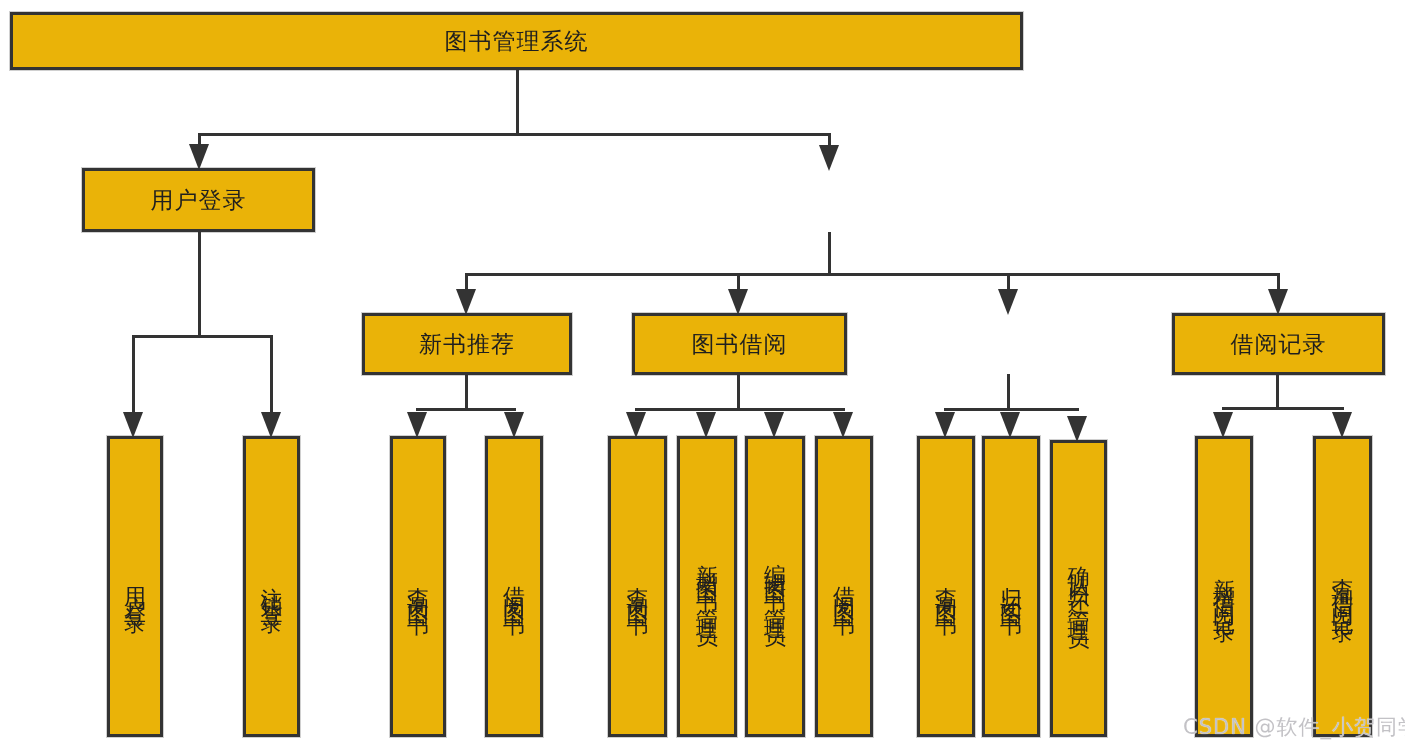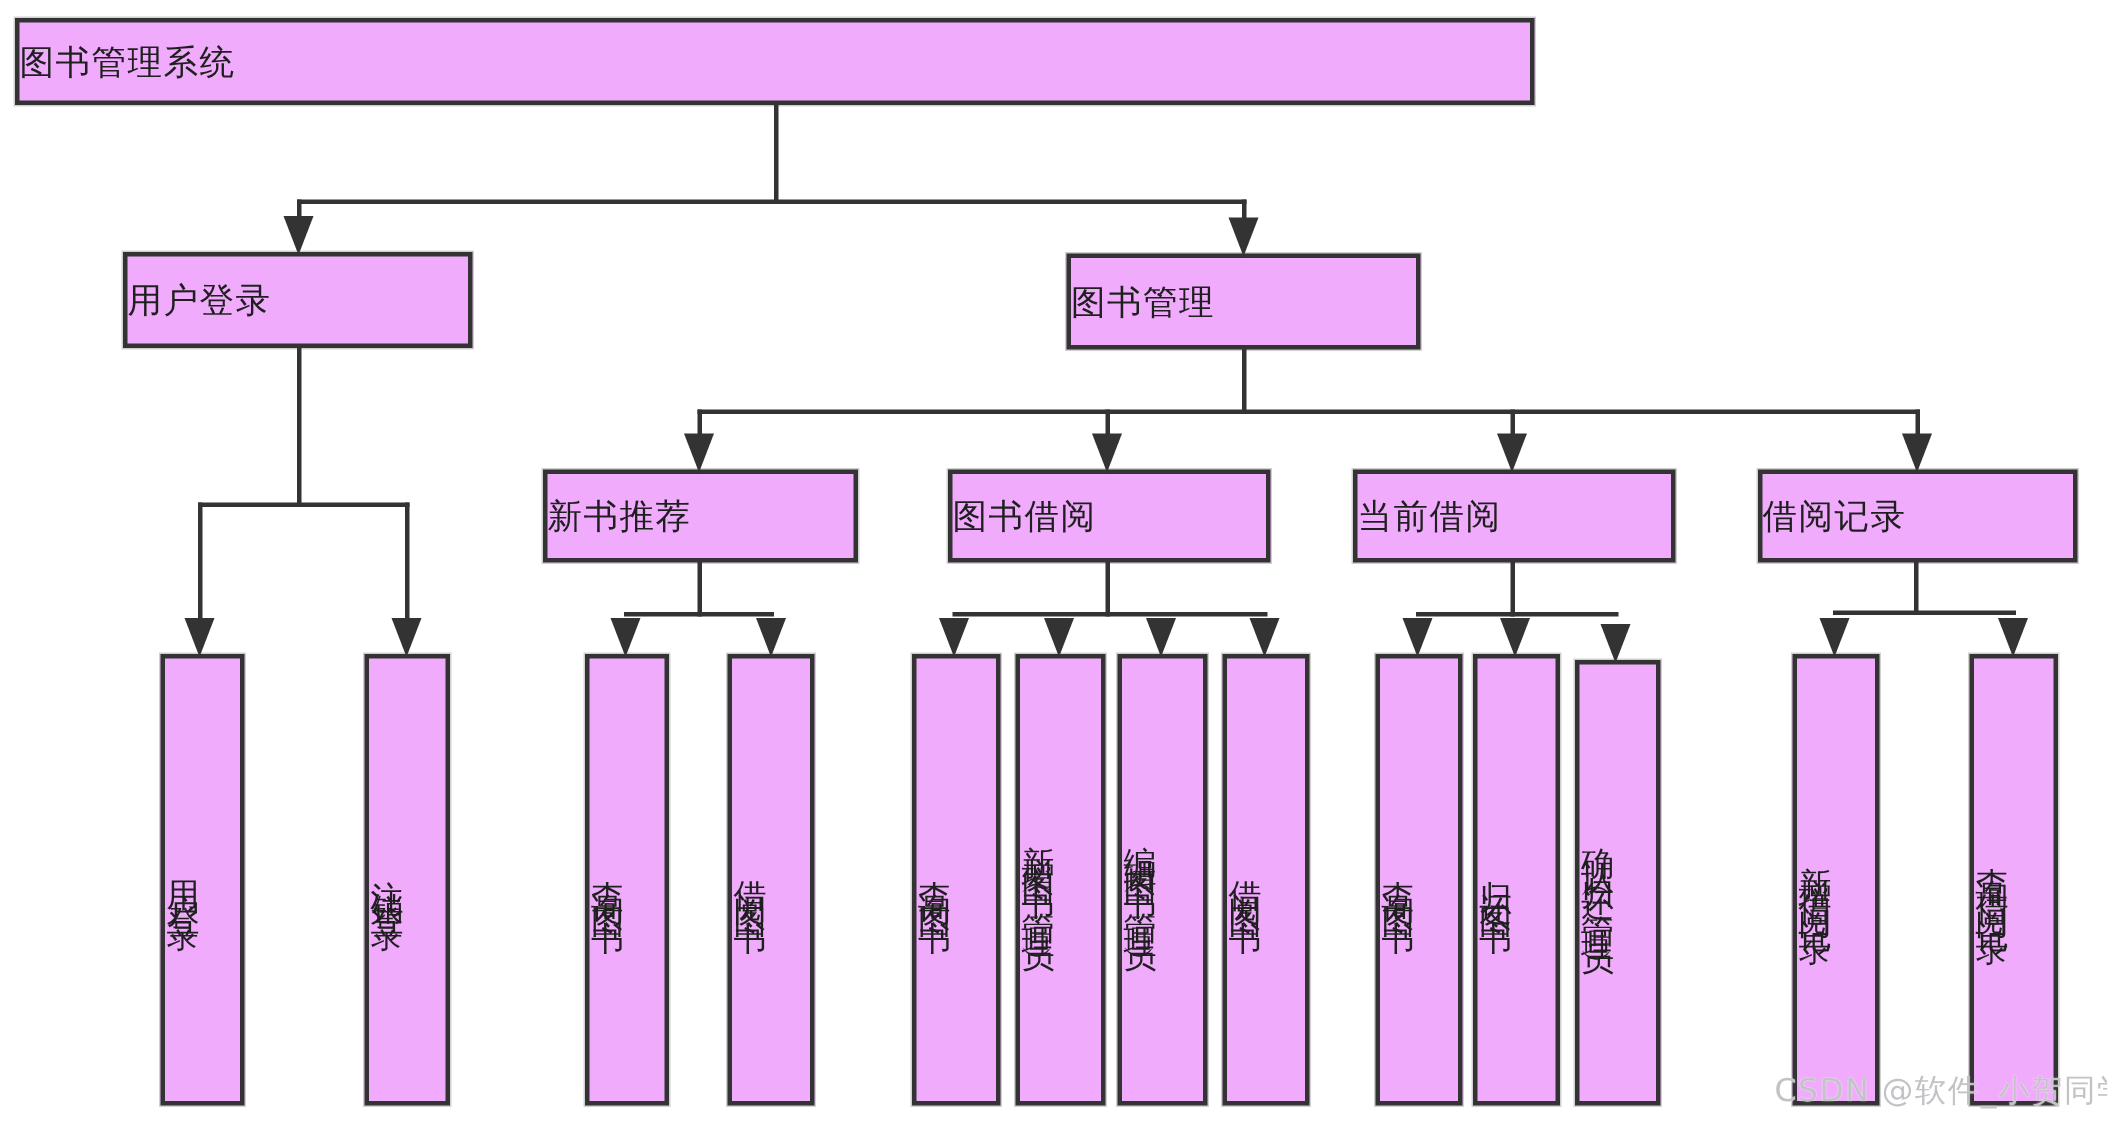--- a/index.html
+++ b/index.html
@@ -5,24 +5,24 @@
   html,body { margin:0; padding:0; background:#ffffff; }
   .canvas {
     position:relative;
     width:1405px; height:747px;
     background:#ffffff;
     font-family:"DejaVu Sans","Liberation Sans",sans-serif;
     overflow:hidden;
   }
   .node {
     position:absolute;
-    background:#f0abfc;
+    background:#eab308;
     border:3px solid #333333;
     box-sizing:border-box;
-    display:flex; align-items:center; justify-content:flex-start;
+    display:flex; align-items:center; justify-content:center;
     color:#1f1f1f;
     box-shadow:0 0 0 1px rgba(120,120,120,.35);
   }
   .h-node span { font-size:23px; letter-spacing:1px; white-space:nowrap; }
   .v-node span {
     writing-mode:vertical-rl;
     text-orientation:mixed;
     font-size:22px;
     letter-spacing:9px;
     line-height:1;
@@ -50,32 +50,26 @@
 
 <div class="canvas">
 
   <div class="node h-node" style="left:10px;top:12px;width:1013px;height:58px;">
     <span>图书管理系统</span>
   </div>
 
   <div class="node h-node" style="left:82px;top:168px;width:233px;height:64px;">
     <span>用户登录</span>
   </div>
-  <div class="node h-node" style="left:711px;top:169px;width:236px;height:64px;">
-    <span>图书管理</span>
-  </div>
 
   <div class="node h-node" style="left:632px;top:313px;width:215px;height:62px;">
     <span>图书借阅</span>
   </div>
   <div class="node h-node" style="left:362px;top:313px;width:210px;height:62px;">
     <span>新书推荐</span>
-  </div>
-  <div class="node h-node" style="left:902px;top:313px;width:215px;height:62px;">
-    <span>当前借阅</span>
   </div>
   <div class="node h-node" style="left:1172px;top:313px;width:213px;height:62px;">
     <span>借阅记录</span>
   </div>
 
   <div class="node v-node" style="left:107px;top:436px;width:56px;height:301px;">
     <span>用户登录</span>
   </div>
   <div class="node v-node" style="left:243px;top:436px;width:57px;height:301px;">
     <span>注销登录</span>

